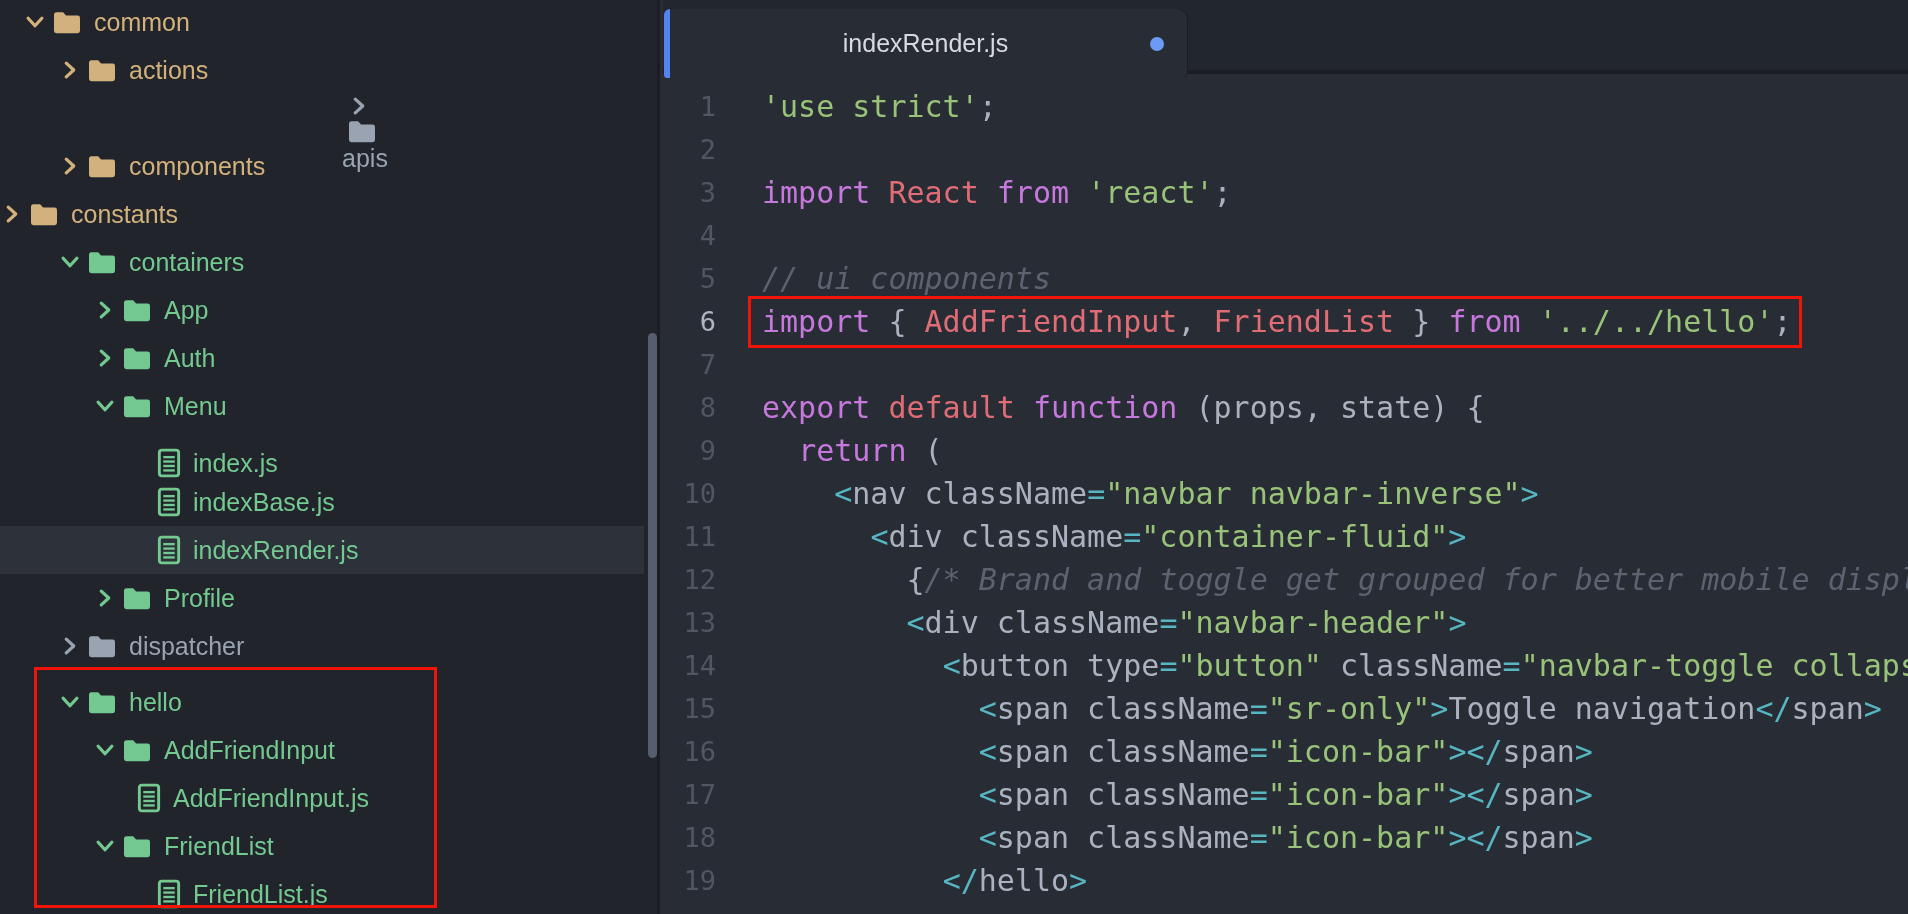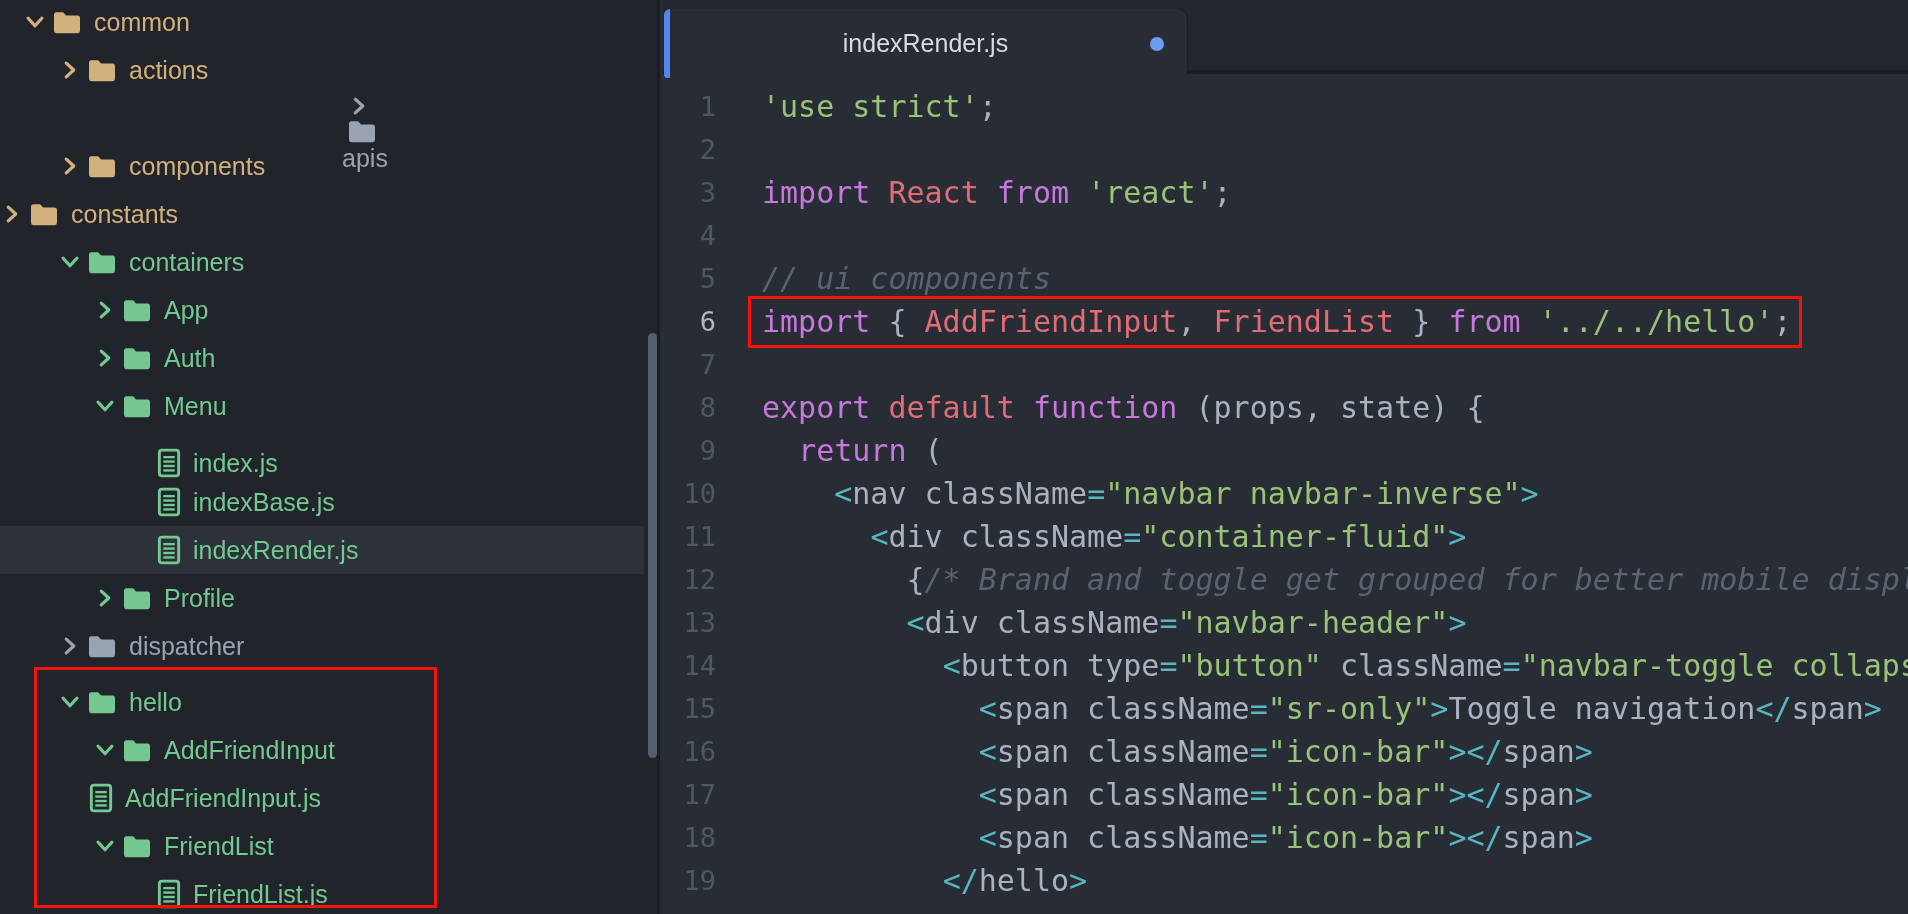--- a/index.html
+++ b/index.html
@@ -278,21 +278,21 @@
             <path d="M5 2.5 L11 8 L5 13.5" fill="none" stroke="currentColor" stroke-width="2.6" stroke-linecap="round" stroke-linejoin="round"></path>
           </svg>
         </span>
         <span class="tree-ico">
           <svg width="30" height="26" viewBox="0 0 16 14">
             <path d="M1 3.1 Q1 1.7 2.3 1.7 L5.9 1.7 L7.5 3.5 L13.7 3.5 Q15 3.5 15 4.8 L15 11.7 Q15 13 13.7 13 L2.3 13 Q1 13 1 11.7 Z" fill="currentColor"></path>
           </svg>
         </span>
         <span class="tree-label">AddFriendInput</span>
       </div>
-      <div class="tree-row c-green" style="padding-left: 60px;">
+      <div class="tree-row c-green" style="padding-left: 108px;">
         <span class="chev none">
           <svg width="20" height="20" viewBox="0 0 16 16">
             <path d="M5 2.5 L11 8 L5 13.5" fill="none" stroke="currentColor" stroke-width="2.6" stroke-linecap="round" stroke-linejoin="round"></path>
           </svg>
         </span>
         <span class="tree-ico">
           <svg width="24" height="30" viewBox="0 0 18 23">
             <rect x="1.6" y="1.6" width="14.8" height="19.8" rx="2" fill="none" stroke="currentColor" stroke-width="2.2"></rect>
             <line x1="4.6" y1="7" x2="13.4" y2="7" stroke="currentColor" stroke-width="1.8"></line>
             <line x1="4.6" y1="10.4" x2="13.4" y2="10.4" stroke="currentColor" stroke-width="1.8"></line>

